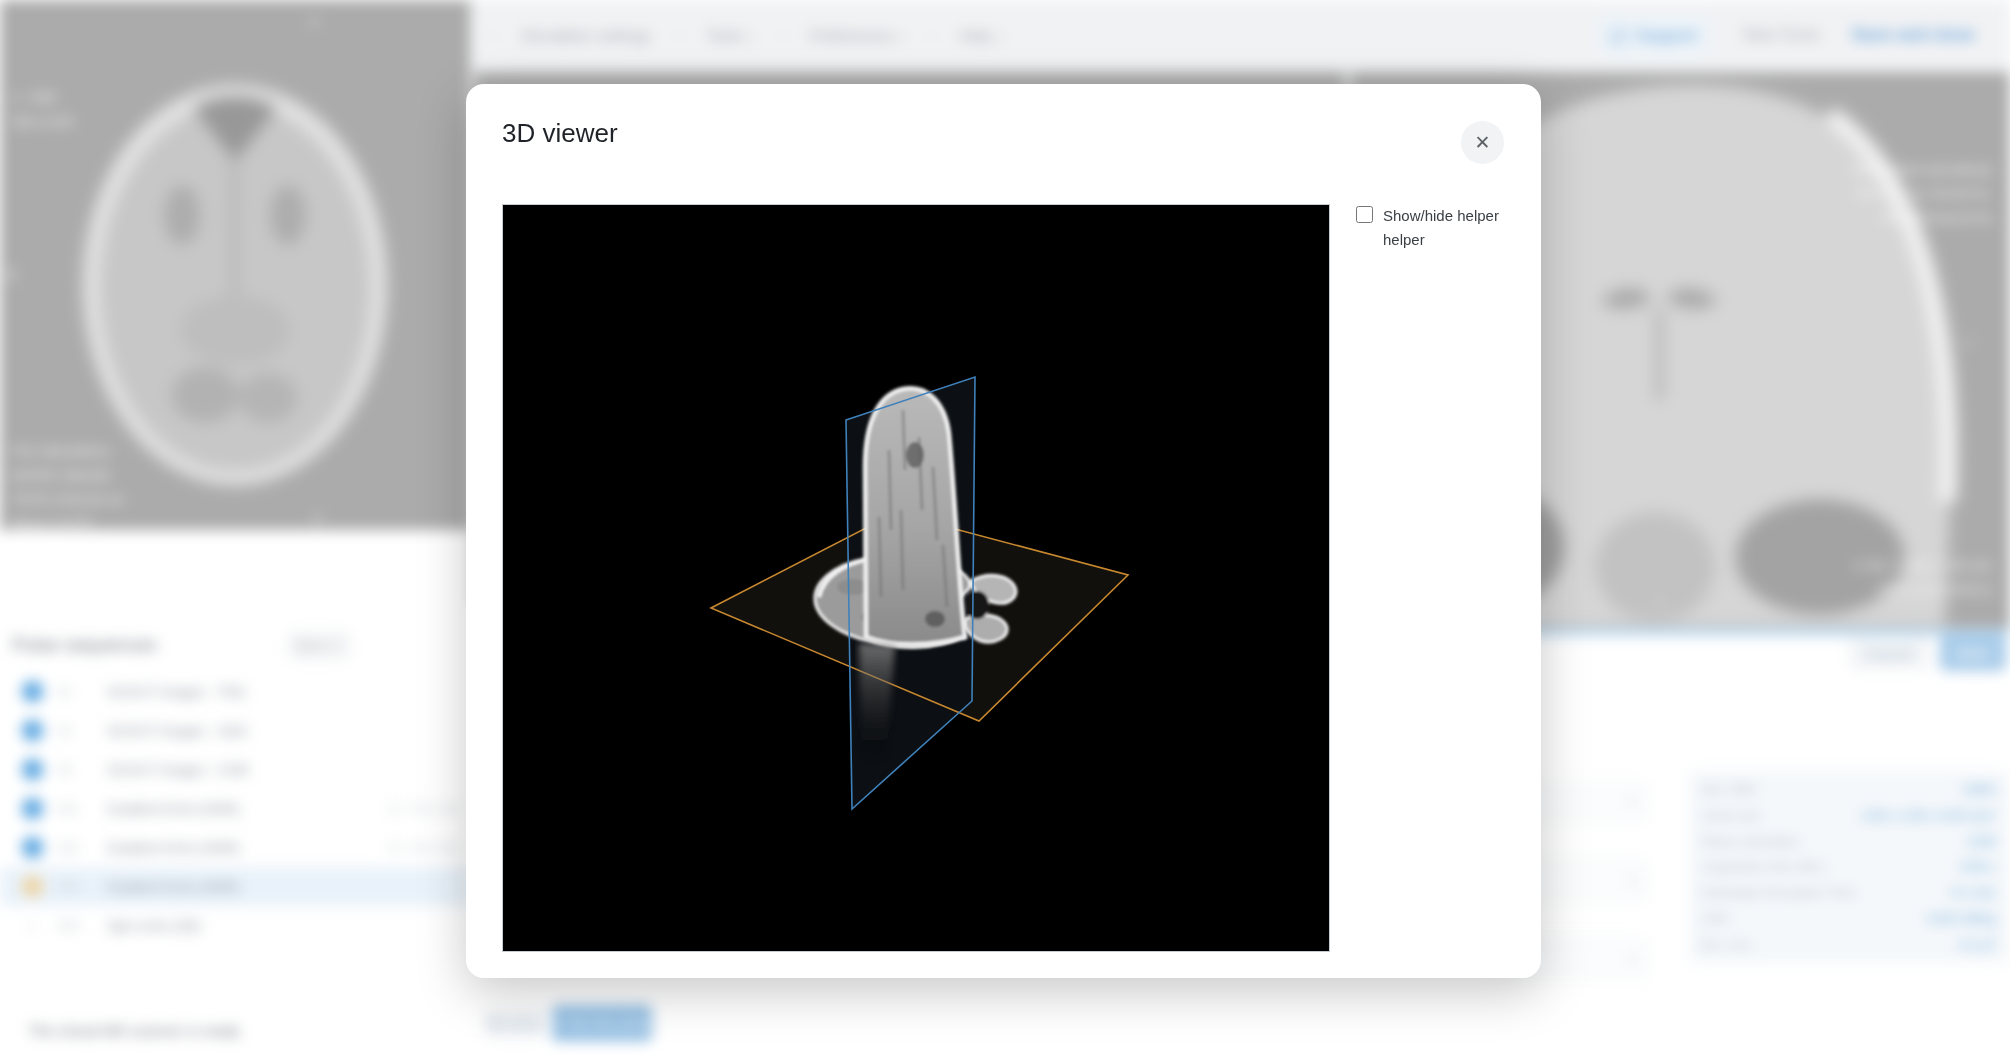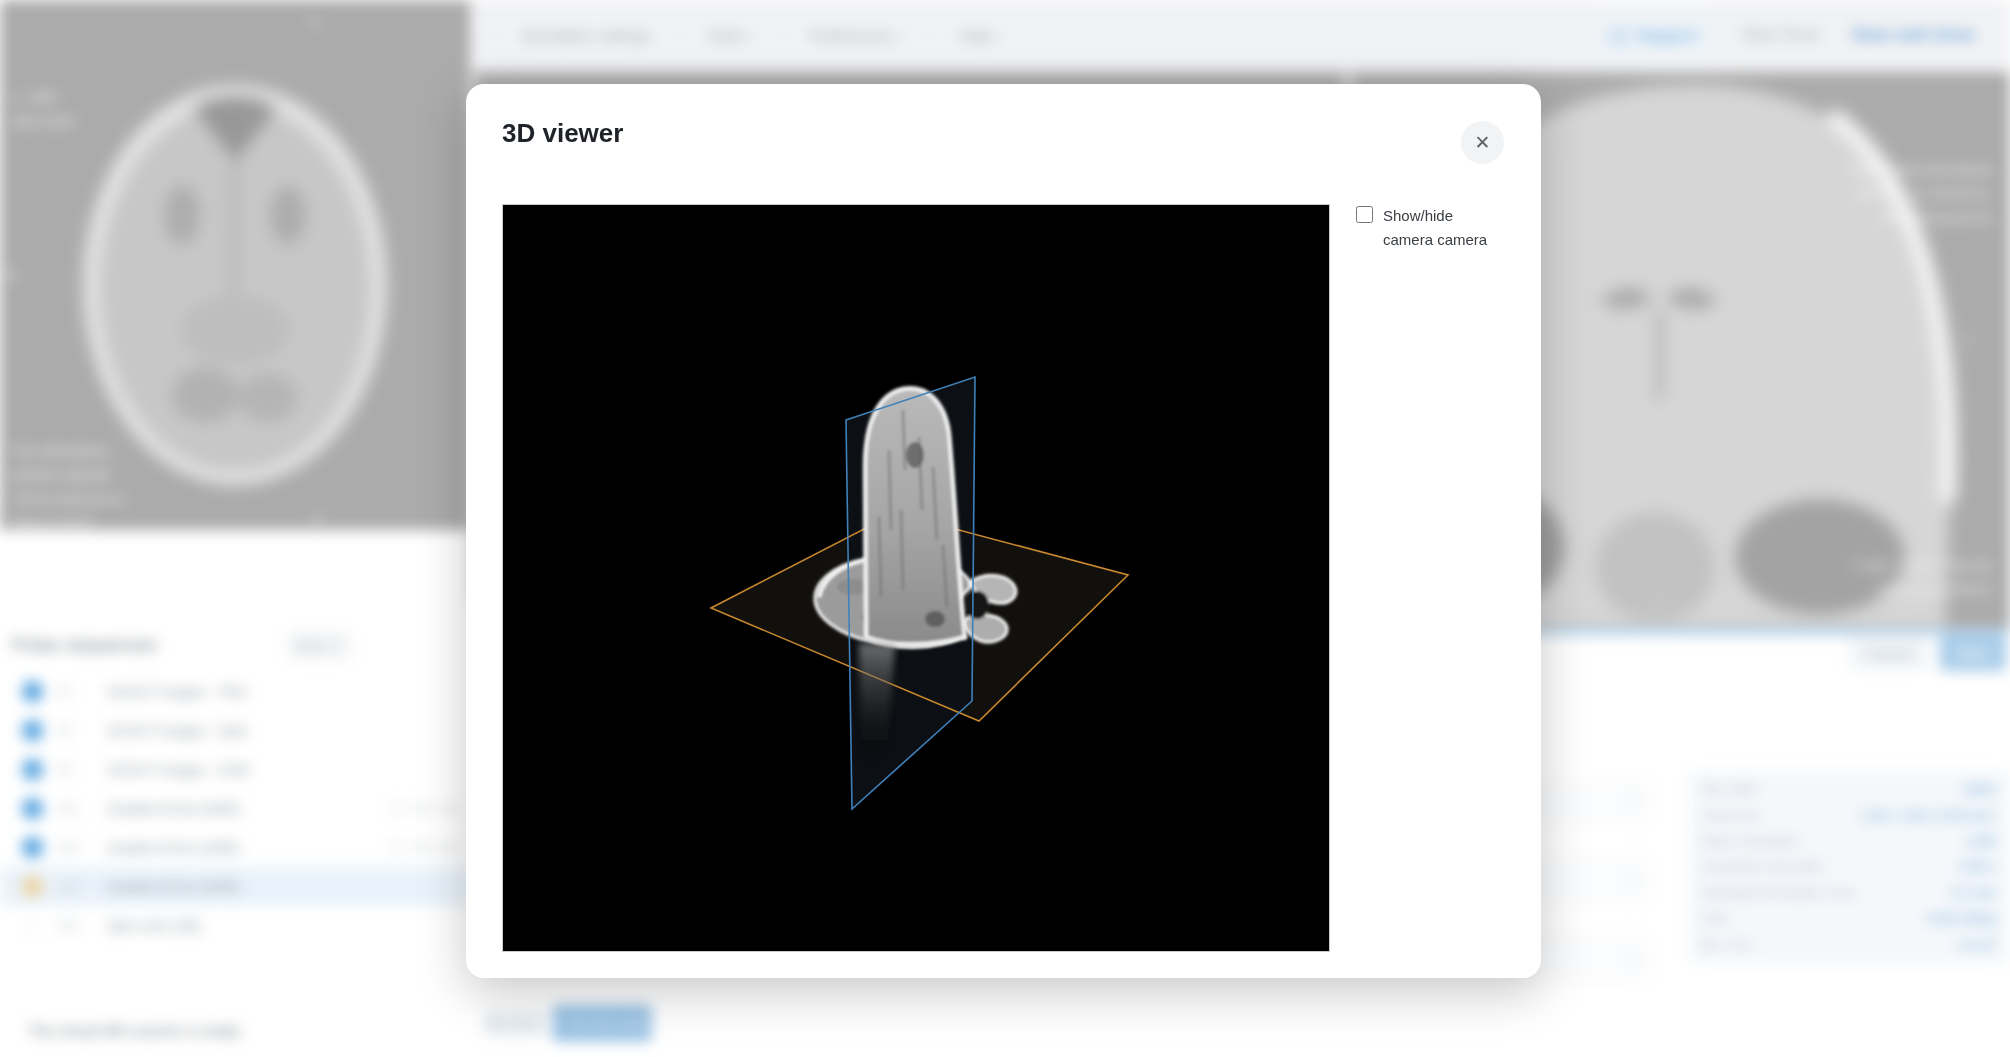--- a/index.html
+++ b/index.html
@@ -77,21 +77,21 @@
 
   .params { position:absolute; left:1688px; top:770px; width:322px; height:194px; background:#f5f8fb;
             border-radius:8px; padding:7px 14px; display:flex; flex-direction:column; justify-content:space-between; }
   .param-row { display:flex; justify-content:space-between; align-items:center; height:25px; }
   .param-label { font-size:13px; color:#b3bcc6; }
   .param-value { font-size:13px; font-weight:bold; color:#85b6dd; }
 
   
   .modal { position:absolute; left:466px; top:84px; width:1075px; height:894px; background:#fff;
            border-radius:18px; box-shadow:0 14px 50px rgba(0,0,0,.22); }
-  .modal-title { position:absolute; left:36px; top:34px; font-size:26px; font-weight:bold; color:#1f2328; }
+  .modal-title { position:absolute; left:36px; top:34px; font-size:26px; font-weight:normal; color:#1f2328; }
   .close-btn { position:absolute; left:995px; top:37px; width:43px; height:43px; border-radius:50%;
                background:#f1f3f4; display:flex; align-items:center; justify-content:center;
                color:#5f6368; font-size:19px; cursor:pointer; }
   .vp3d { position:absolute; left:36px; top:120px; width:828px; height:748px; background:#000;
           border:1px solid #c6cbd0; }
   .cam-helper { position:absolute; left:890px; top:120px; display:flex; gap:10px; width:160px; }
   .cam-helper input { width:17px; height:17px; margin-top:2px; accent-color:#4a90d9; }
   .cam-helper label { font-size:15px; color:#3a3f44; line-height:24px; width:122px; }
 </style>
 </head>
@@ -355,15 +355,15 @@
       </g>
 
       <path d="M356,438 L358,548 C362,562 380,562 384,546 L392,440 Z" fill="url(#gfade)" filter="url(#b4)" opacity="0.85"></path>
 
       <polygon points="343,215 472,172 469,496 349,604" fill="none" stroke="#3f81ba" stroke-width="1.6"></polygon>
     </svg>
   </div>
 
   <div class="cam-helper">
     <input type="checkbox" id="camchk" style="">
-    <label for="camchk">Show/hide camera camera</label>
+    <label for="camchk">Show/hide helper helper</label>
   </div>
 </div>
 
 </body></html>

